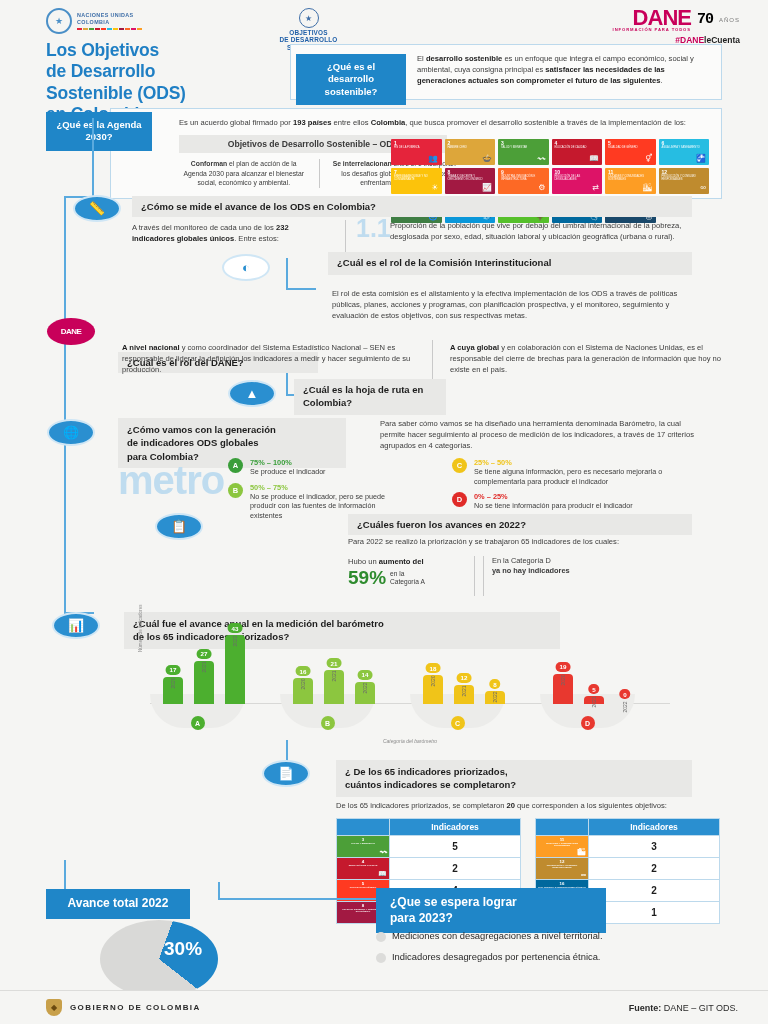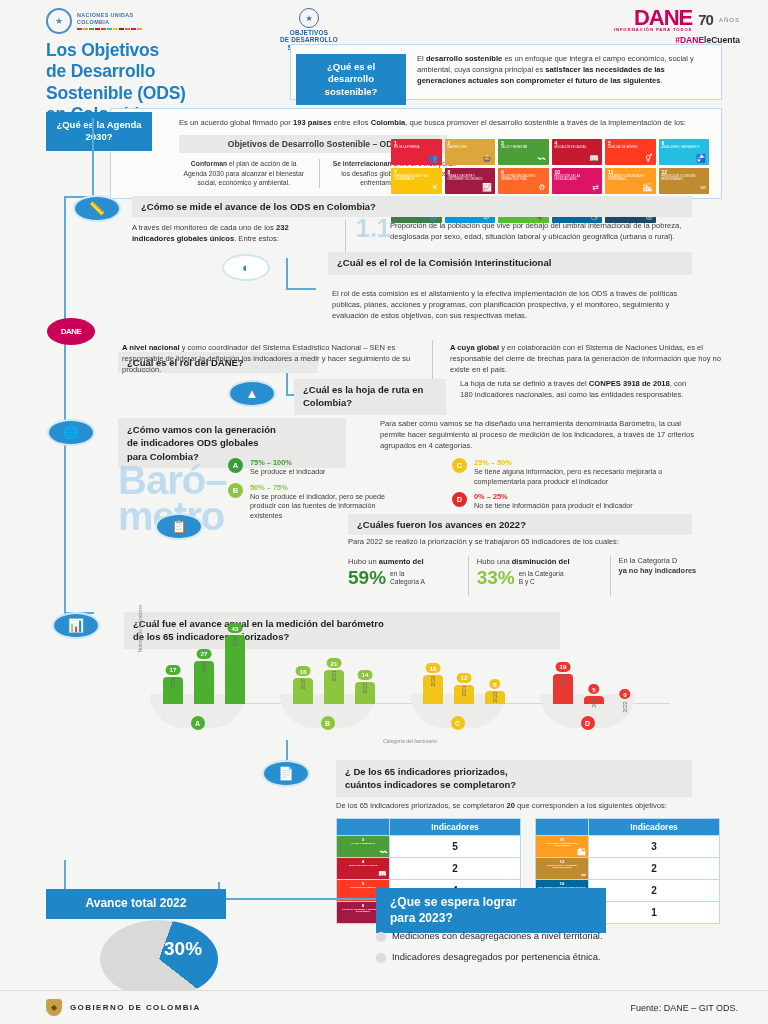--- a/index.html
+++ b/index.html
@@ -21,21 +21,21 @@
 
   .logo-ods{margin-left:auto;margin-right:auto;text-align:center;}
   .ods-circle{width:20px;height:20px;border-radius:50%;border:1.6px solid #3f6fa8;margin:0 auto 1px;
     display:flex;align-items:center;justify-content:center;font-size:8px;color:#3f6fa8;}
   .ods-txt{font-size:6.4px;font-weight:bold;color:#1f5fa8;line-height:1.15;letter-spacing:.2px;}
 
   .logo-dane{margin-left:auto;text-align:right;}
   .dane-row{display:flex;align-items:center;justify-content:flex-end;gap:6px;}
   .dane-word{font-size:22px;font-weight:bold;color:#c8005a;letter-spacing:-1px;line-height:.9;}
   .dane-sub{font-size:4.2px;color:#c8005a;letter-spacing:.9px;font-weight:bold;margin-top:-1px;}
-  .dane-70{font-size:15px;font-weight:bold;color:#404040;letter-spacing:-1px;}
+  .dane-70{font-size:15px;font-weight:bold;color:#000000;letter-spacing:-1px;font-family:Liberation Mono, monospace;}
   .dane-anos{font-size:6px;color:#7a7a7a;letter-spacing:1px;}
   .hashtag{font-size:8.5px;font-weight:bold;color:#1f1f1f;margin-top:3px;}
   .hashtag b{color:#c8005a;}
 
   
   .title-block{position:absolute;left:46px;top:40px;width:250px;}
   .main-title{font-size:17.5px;font-weight:bold;color:#1f7fc4;line-height:1.22;letter-spacing:-.2px;}
   .rainbow{display:flex;gap:2px;margin-top:6px;}
   .rainbow i{width:14px;height:3px;display:block;}
 
@@ -120,21 +120,21 @@
   .bullet i{width:10px;height:10px;border-radius:50%;background:#dcdcda;flex:none;margin-top:2px;}
   .bullet span{font-size:9.4px;line-height:1.35;color:#2a2a2a;}
 
   
   .footer{position:absolute;left:0;bottom:0;width:768px;height:34px;border-top:1px solid #dcdcda;
     background:#f5f5f3;display:flex;align-items:center;padding:0 30px 0 46px;}
   .gov{font-size:8px;font-weight:bold;letter-spacing:1.4px;color:#2a2a2a;}
   .shield{width:16px;height:17px;background:#c8a04a;border-radius:3px 3px 8px 8px;margin-right:8px;
     display:flex;align-items:center;justify-content:center;font-size:8px;color:#6b4a10;}
   .source{margin-left:auto;font-size:9px;color:#2a2a2a;}
-  .source b{font-weight:normal;}
+  .source b{font-weight:bold;}
 </style>
 </head>
 <body>
 
 <div class="page">
 
   <div class="header">
     <div class="logo-un">
       <div class="un-emblem">★</div>
       <div>
@@ -355,36 +355,32 @@
   </div>
   <div class="hairline" style="left:432px;top:340px;width:1px;height:44px;background:#c9c9c9;"></div>
   <div style="position:absolute;left:450px;top:342px;width:290px;" class="body-txt">
     <b>A cuya global</b><span> y en colaboración con el Sistema de Naciones Unidas, es el responsable del cierre de brechas para la generación de información que hoy no existe en el país.</span>
   </div>
 
   <div style="position:absolute;left:228px;top:380px;">
     <div class="icon-bubble">▲</div>
   </div>
   <div class="gray-head" style="position:absolute;left:294px;top:379px;width:152px;line-height:1.35;"><span>¿Cuál es la hoja de ruta en Colombia?</span></div>
-  <div style="position:absolute;left:460px;top:378px;width:240px;" class="body-txt">
-    <span>La hoja de ruta se definió a través del </span><b>CONPES 3918 de 2018</b><span>, con 180 indicadores nacionales, así como las entidades responsables.</span>
-  </div>
 
   <div style="position:absolute;left:47px;top:419px;">
     <div class="icon-bubble">🌐</div>
   </div>
   <div class="gray-head" style="position:absolute;left:118px;top:418px;width:228px;line-height:1.4;">
     <div>¿Cómo vamos con la generación</div>
     <div>de indicadores ODS globales</div>
     <div>para Colombia?</div>
   </div>
   <div style="position:absolute;left:380px;top:418px;width:320px;" class="body-txt">Para saber cómo vamos se ha diseñado una herramienta denominada Barómetro, la cual permite hacer seguimiento al proceso  de  medición de los indicadores, a través de 17 criterios agrupados en 4 categorías.</div>
 
   <div style="position:absolute;left:118px;top:462px;">
-    <div class="baro-word">Baró–</div>
     <div class="baro-word">metro</div>
   </div>
 
   <div style="position:absolute;left:228px;top:458px;width:170px;" id="cats-left">
       <div class="cat-item">
         <div class="cat-pill" style="background:#3a9e3a">A</div>
         <div>
           <div class="cat-range" style="color:#3a9e3a">75% – 100%</div>
           <div class="cat-desc">Se produce el indicador</div>
         </div>
@@ -425,30 +421,20 @@
       <div class="body-txt"><span>Hubo un </span><b>aumento del</b></div>
       <div style="display:flex;align-items:center;gap:4px;">
         <span style="font-size:19px;font-weight:bold;color:#2e8b2e;">59%</span>
         <span style="font-size:6.6px;line-height:1.25;">
           <div>en la</div>
             <div>Categoría A</div>
         </span>
       </div>
     </div>
     <div style="width:1px;height:40px;background:#c9c9c9;"></div>
-    <div style="width:132px;">
-      <div class="body-txt"><span>Hubo una </span><b>disminución del</b></div>
-      <div style="display:flex;align-items:center;gap:4px;">
-        <span style="font-size:19px;font-weight:bold;color:#8cc63f;">33%</span>
-        <span style="font-size:6.6px;line-height:1.25;">
-          <div>en la Categoría</div>
-            <div>B y C</div>
-        </span>
-      </div>
-    </div>
     <div style="width:1px;height:40px;background:#c9c9c9;"></div>
     <div style="width:86px;font-size:7.4px;line-height:1.3;">
       <div>En la Categoría D</div>
       <b>ya no hay</b>
       <b>indicadores</b>
     </div>
   </div>
 
   <div class="hairline" style="left:64px;top:576px;width:1.5px;height:36px;"></div>
   <div class="hairline" style="left:64px;top:612px;width:30px;height:1.5px;"></div>
@@ -644,21 +630,21 @@
             <td>1</td>
           </tr>
         </tbody>
       </table>
   </div>
 
   <div class="hairline" style="left:64px;top:860px;width:1.5px;height:38px;"></div>
   <div class="hairline" style="left:218px;top:898px;width:180px;height:1.5px;"></div>
   <div class="hairline" style="left:218px;top:882px;width:1.5px;height:16px;"></div>
 
-  <div class="blue-label" style="position:absolute;left:46px;top:889px;width:180px;font-size:12px;text-align:center;">Avance total 2022</div>
+  <div class="blue-label" style="position:absolute;left:46px;top:889px;width:144px;font-size:12px;text-align:center;">Avance total 2022</div>
   <div style="position:absolute;left:100px;top:920px;">
     <div class="donut"></div>
     <div class="donut-val">30%</div>
   </div>
 
   <div class="blue-label" style="position:absolute;left:376px;top:888px;width:230px;font-size:12px;text-align:left;padding-left:14px;">
     <div>¿Que se espera lograr</div>
       <div>para 2023?</div>
   </div>
   <div style="position:absolute;left:376px;top:930px;width:300px;" id="bullets-2023">

